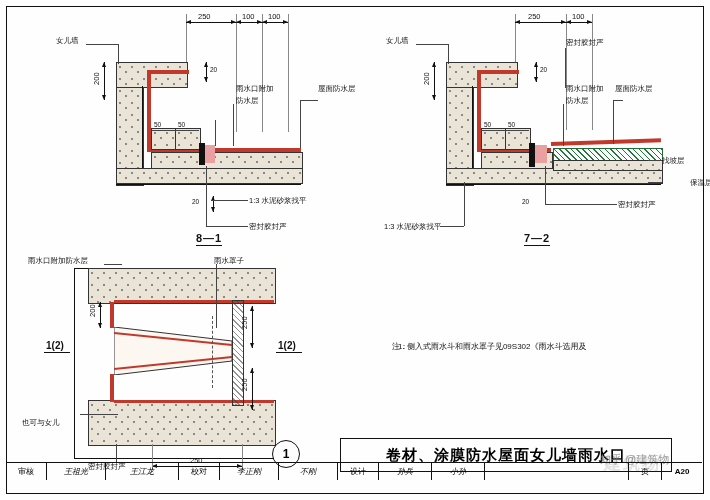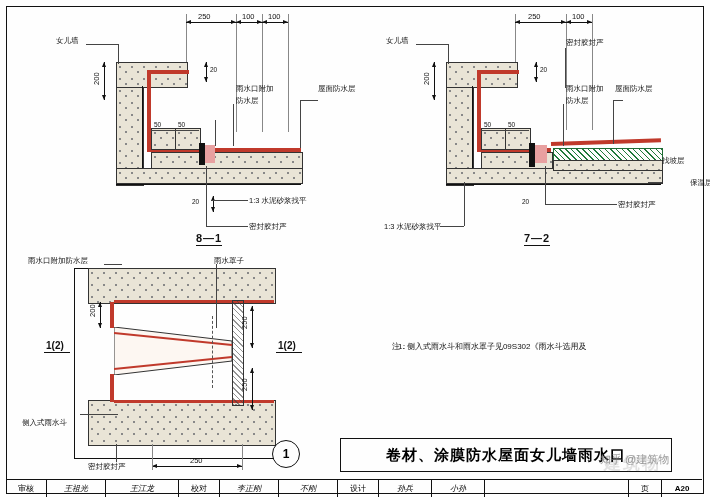--- a/index.html
+++ b/index.html
@@ -30,21 +30,21 @@
                       radial-gradient(circle at 9px 9px, #888 .8px, transparent 1px);
      background-size:12px 12px;}
   .grn{position:absolute;background:repeating-linear-gradient(45deg,#1f7a3a 0 1px,transparent 1px 4px);border:1px solid #1f6b35;}
   .red{position:absolute;background:#c0392b;}
   .pink{position:absolute;background:#e8a0a0;}
   .blackband{position:absolute;background:#111;}
   .secttitle{position:absolute;font-size:11px;font-weight:bold;color:#111;letter-spacing:1px;}
   .secttitle .u{display:block;border-bottom:1px solid #111;padding-bottom:1px;}
   .circ{position:absolute;width:26px;height:26px;border:1.5px solid #111;border-radius:50%;display:flex;align-items:center;justify-content:center;font-size:12px;font-weight:bold;}
   .titlebox{position:absolute;border:1.5px solid #111;display:flex;align-items:center;justify-content:center;font-size:15px;font-weight:bold;letter-spacing:1px;}
-  .tbl{position:absolute;left:6px;bottom:3px;width:696px;height:17px;border-top:1px solid #111;display:flex;font-size:8px;}
+  .tbl{position:absolute;left:6px;bottom:20px;width:696px;height:17px;border-top:1px solid #111;display:flex;font-size:8px;}
   .tbl .c{border-right:1px solid #111;display:flex;align-items:center;justify-content:center;padding:0 3px;white-space:nowrap;}
   .tbl .c:last-child{border-right:none;}
   .hand{font-family:"Liberation Serif",serif;font-style:italic;}
   .notes{position:absolute;font-size:8px;line-height:1.7;color:#111;}
   .wm{position:absolute;color:rgba(120,120,120,.75);font-size:11px;}
   .wmbig{position:absolute;color:rgba(110,110,110,.55);font-size:17px;font-weight:bold;letter-spacing:2px;}
   .dashv{position:absolute;border-left:1px dashed #555;}
 </style>
 </head>
 <body>
@@ -226,21 +226,21 @@
 
     <div class="lbl b" style="left:46px;top:340px;font-size:10px;">1(2)</div>
     <div class="ln hl" style="left:44px;top:352px;width:26px;"></div>
     <div class="lbl b" style="left:278px;top:340px;font-size:10px;">1(2)</div>
     <div class="ln hl" style="left:276px;top:352px;width:26px;"></div>
 
     <div class="lbl" style="left:28px;top:256px;">雨水口附加防水层</div>
     <div class="ln hl thin" style="left:104px;top:264px;width:18px;"></div>
     <div class="lbl" style="left:214px;top:256px;">雨水罩子</div>
     <div class="ln vl thin" style="left:216px;top:264px;height:64px;"></div>
-    <div class="lbl" style="left:22px;top:418px;">侧入式雨水斗</div>
+    <div class="lbl" style="left:22px;top:418px;">也可与女儿</div>
     <div class="ln hl thin" style="left:80px;top:414px;width:38px;"></div>
     <div class="lbl" style="left:88px;top:462px;">密封胶封严</div>
     <div class="ln vl thin" style="left:116px;top:444px;height:18px;"></div>
   </div>
 
   <div class="notes" style="left:398px;top:340px;width:260px;">
     <div style="text-indent:0;">1. 侧入式雨水斗和雨水罩子见09S302《雨水斗选用及</div>
   </div>
   <div class="notes" style="left:392px;top:340px;">注：</div>
 

